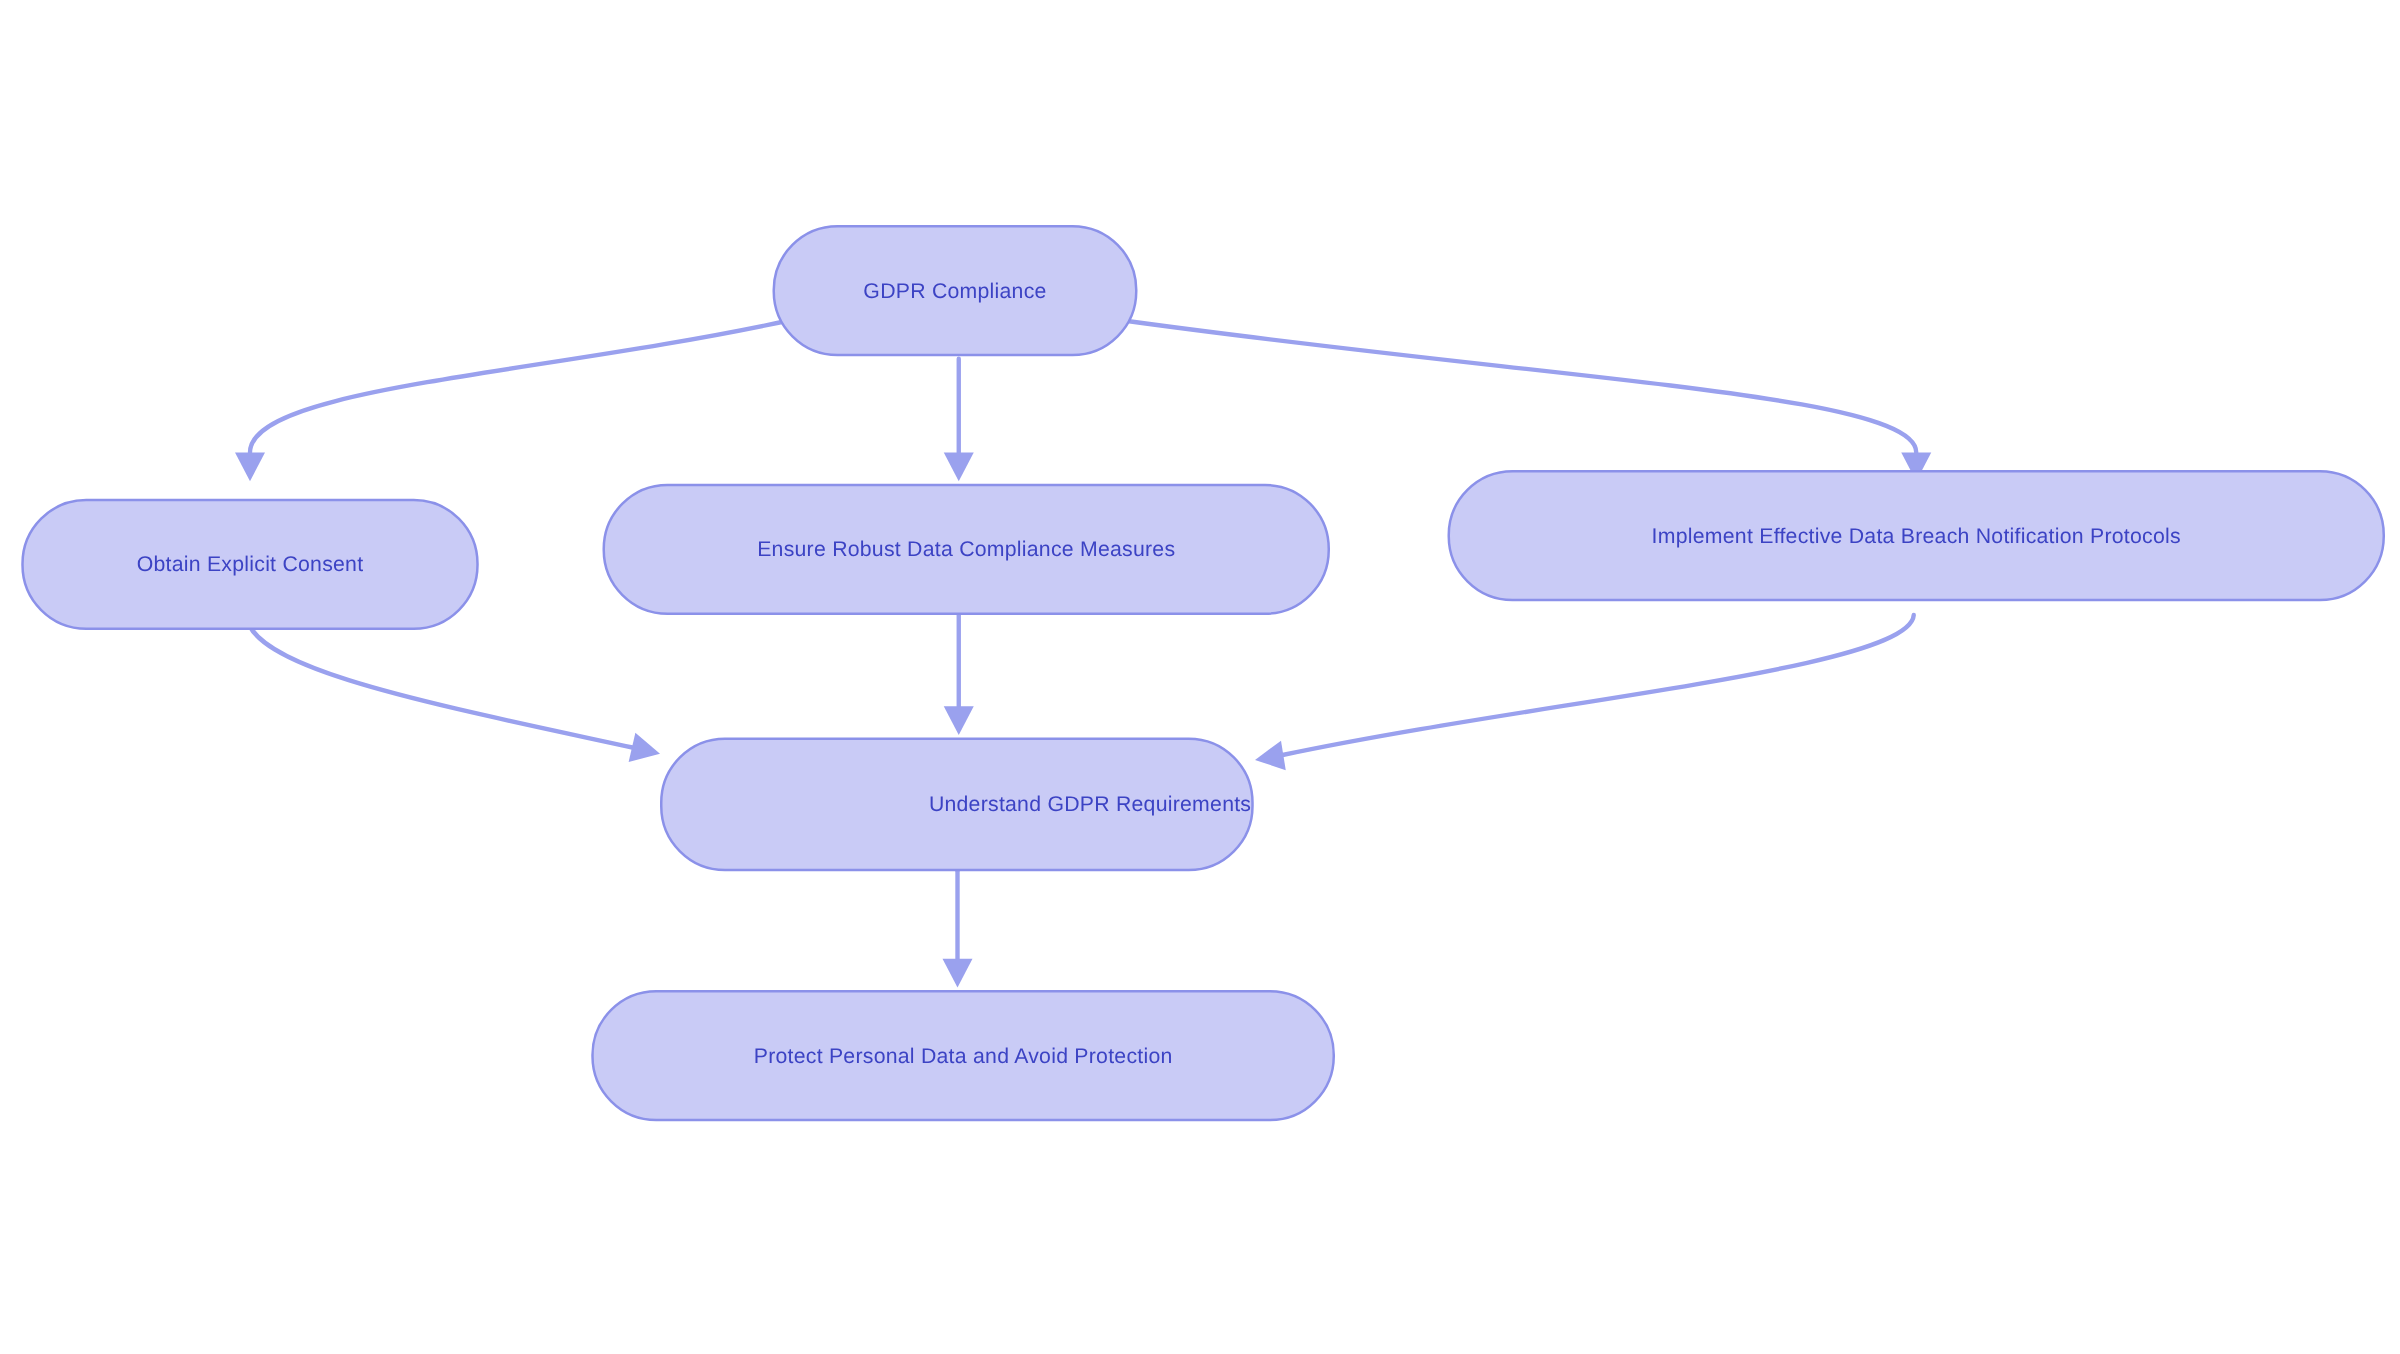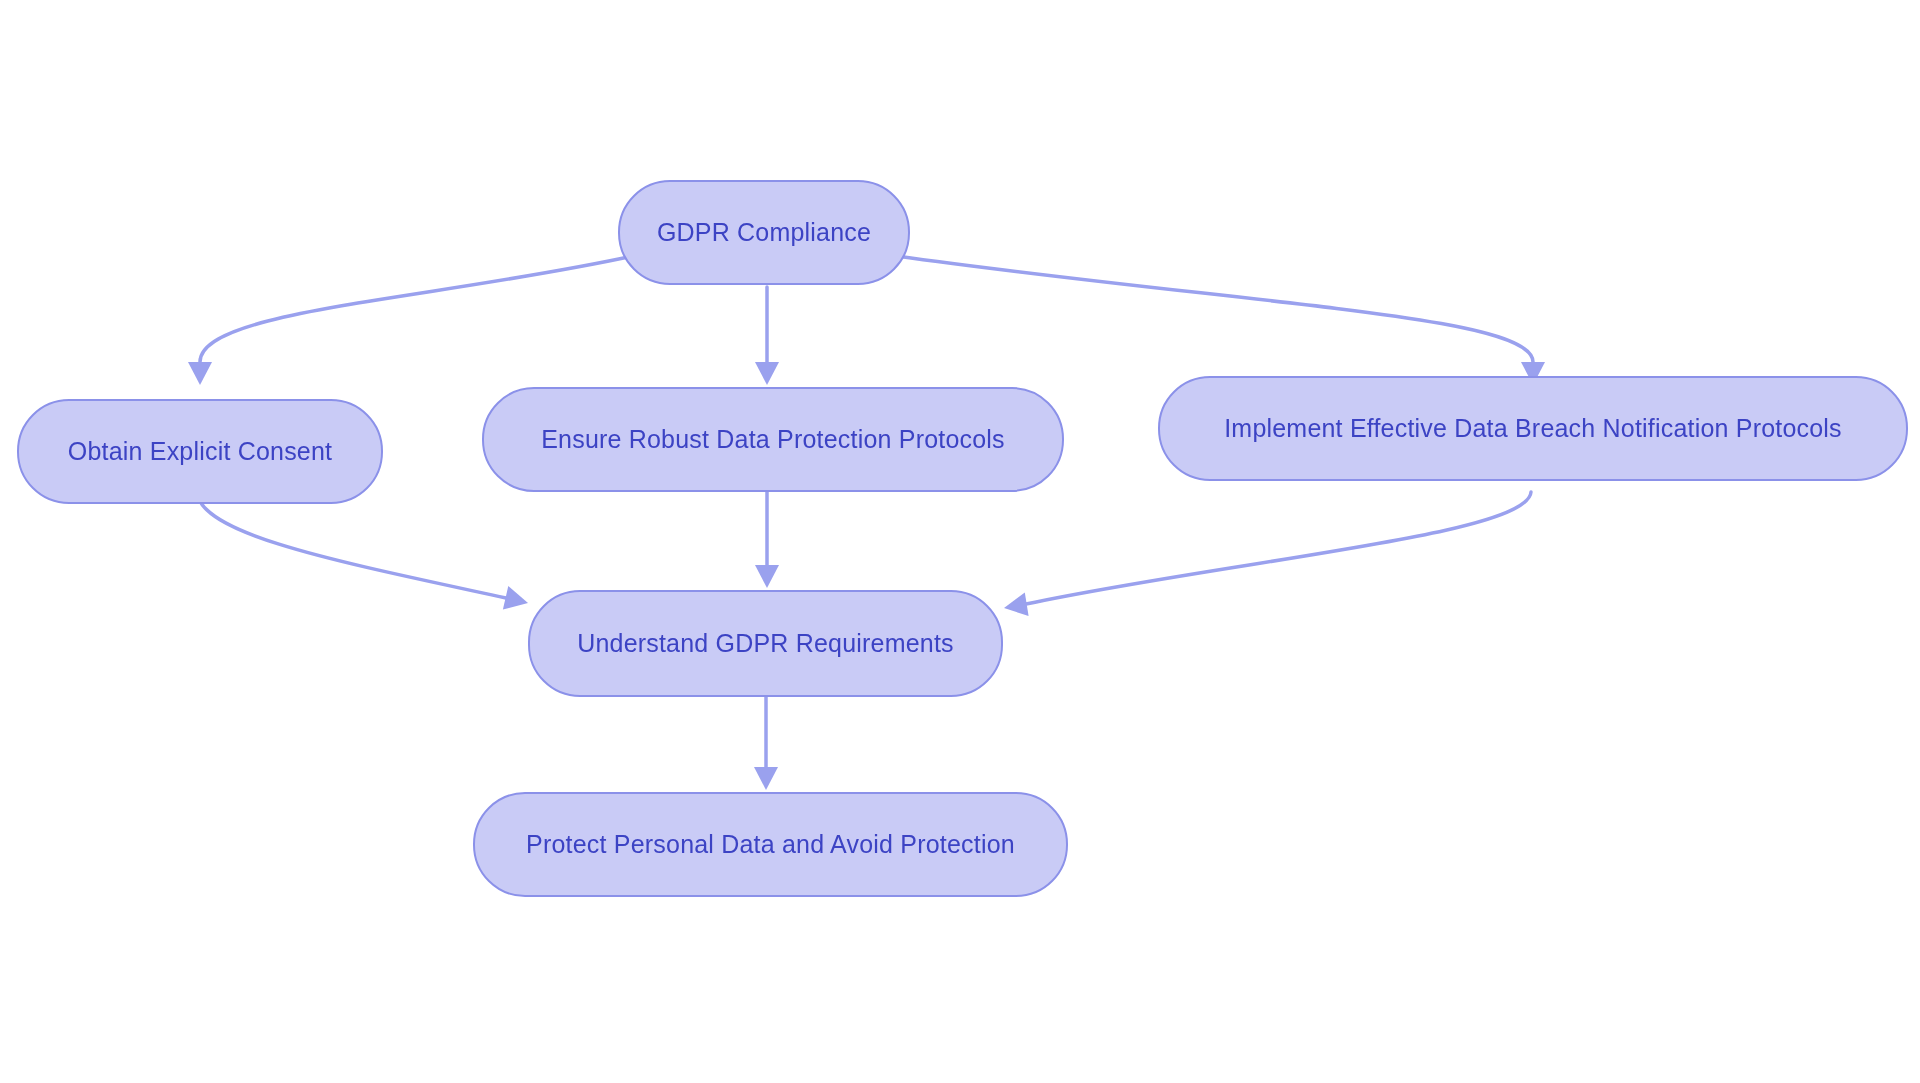--- a/index.html
+++ b/index.html
@@ -32,33 +32,33 @@
     fill: #9aa1ee;
     stroke: none;
   }
   .node {
     position: absolute;
     box-sizing: border-box;
     background: #c9cbf6;
     border: 2px solid #8b91e9;
     border-radius: 52px;
     color: #3c43c4;
-    font-size: 25px;
+    font-size: 17px;
     letter-spacing: 0.2px;
     display: flex;
     align-items: center;
     justify-content: center;
     text-align: center;
     white-space: nowrap;
   }
   .node-gdpr       { left: 618px;  top: 180px; width: 292px; height: 105px; }
   .node-consent    { left: 17px;   top: 399px; width: 366px; height: 105px; }
   .node-measures   { left: 482px;  top: 387px; width: 582px; height: 105px; }
   .node-protocols  { left: 1158px; top: 376px; width: 750px; height: 105px; }
-  .node-understand { left: 528px;  top: 590px; width: 475px; height: 107px; }
+  .node-understand { left: 528px;  top: 590px; width: 475px; height: 107px; justify-content: flex-end; }
   .node-protect    { left: 473px;  top: 792px; width: 595px; height: 105px; }
 </style>
 </head>
 <body>
 
 <div id="canvas">
 
   <svg id="edges" viewBox="0 0 1920 1083" xmlns="http://www.w3.org/2000/svg">
 
     <path class="edge-path" d="M 633 256 C 430 300, 200 310, 200 362"></path>
@@ -85,21 +85,21 @@
 
   <div class="node node-gdpr">
     <span>GDPR Compliance</span>
   </div>
 
   <div class="node node-consent">
     <span>Obtain Explicit Consent</span>
   </div>
 
   <div class="node node-measures">
-    <span>Ensure Robust Data Protection Protocols</span>
+    <span>Ensure Robust Data Compliance Measures</span>
   </div>
 
   <div class="node node-protocols">
     <span>Implement Effective Data Breach Notification Protocols</span>
   </div>
 
   <div class="node node-understand">
     <span>Understand GDPR Requirements</span>
   </div>
 

